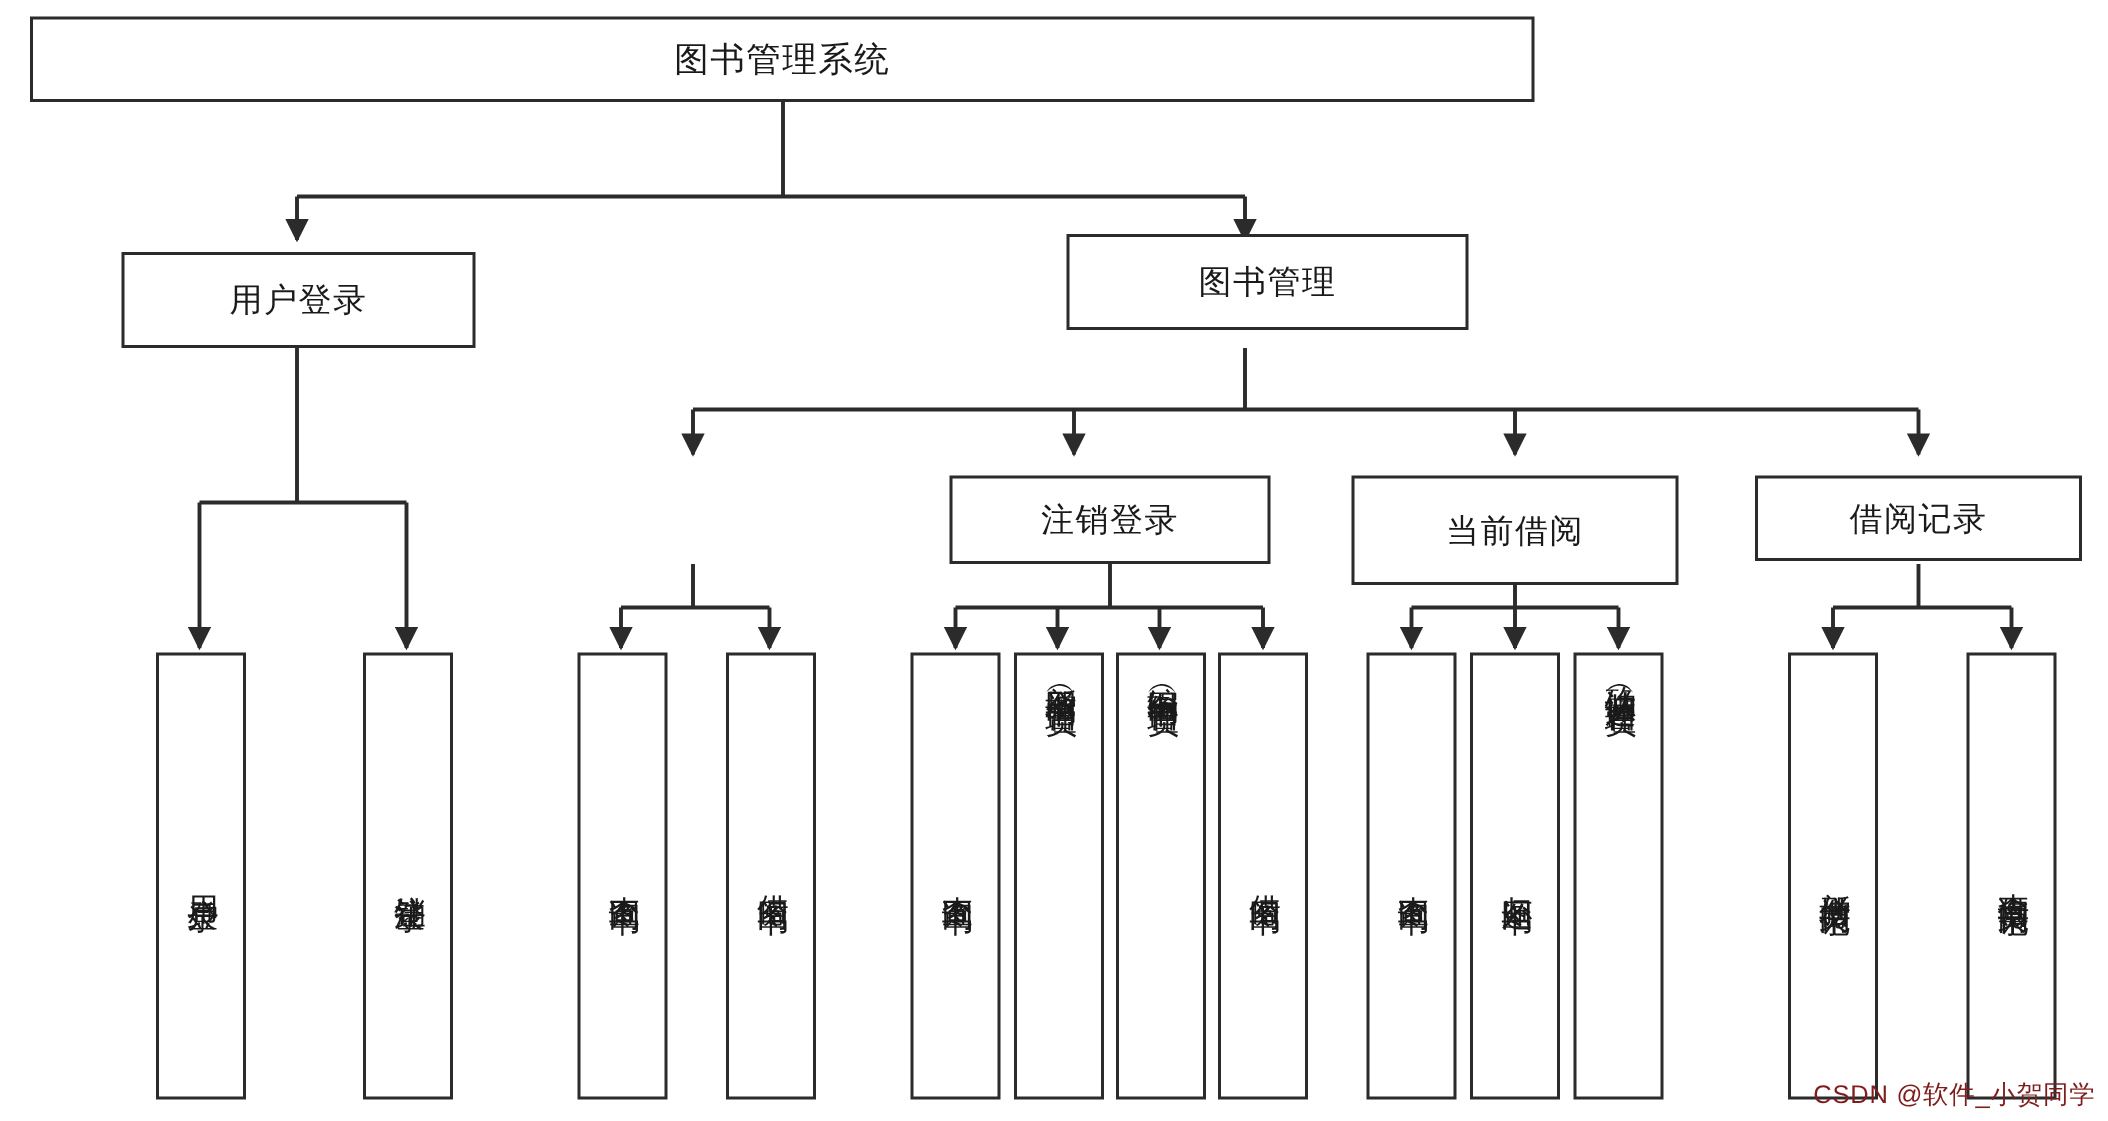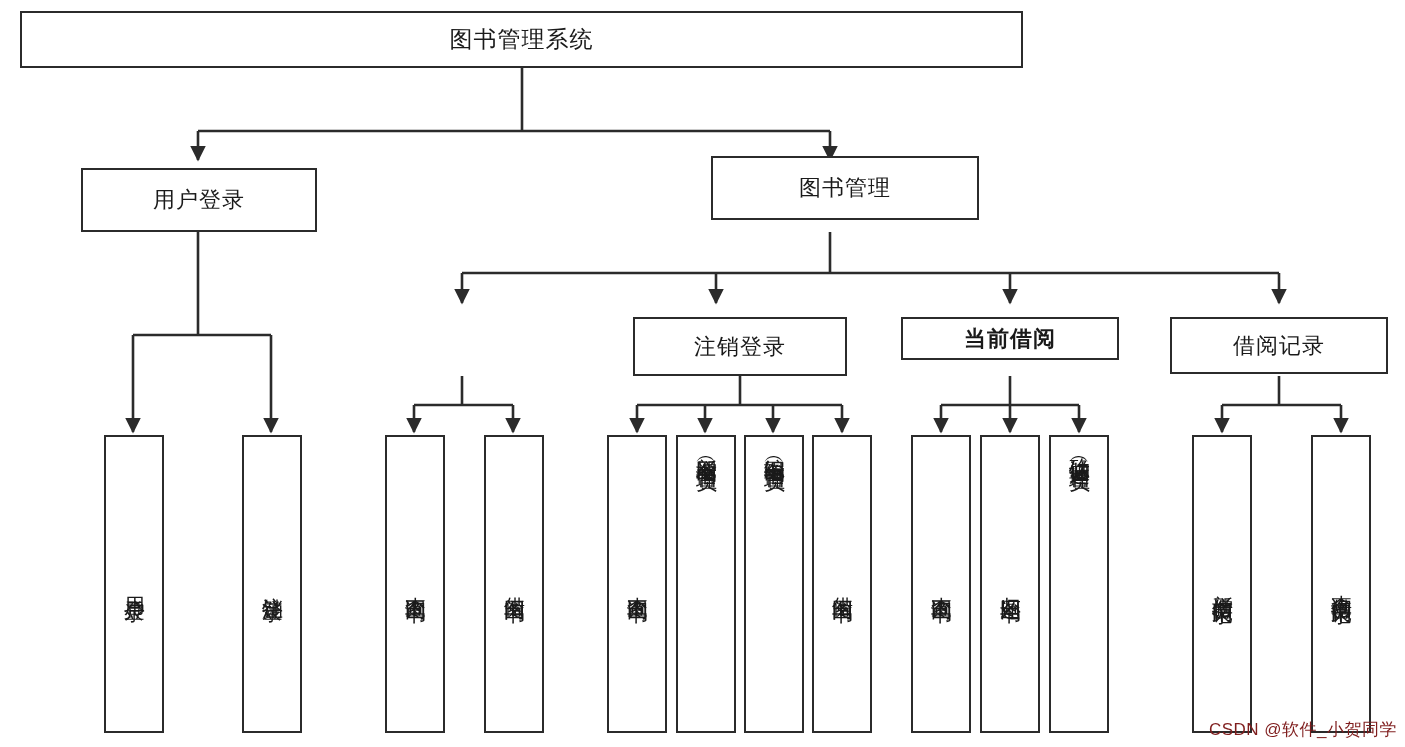--- a/index.html
+++ b/index.html
@@ -115,21 +115,21 @@
   <div class="node h" style="left:81px;top:168px;width:236px;height:64px;">
     <span>用户登录</span>
   </div>
   <div class="node h" style="left:711px;top:156px;width:268px;height:64px;">
     <span>图书管理</span>
   </div>
 
   <div class="node h" style="left:633px;top:317px;width:214px;height:59px;">
     <span>注销登录</span>
   </div>
-  <div class="node h" style="left:901px;top:317px;width:218px;height:43px;font-weight:bold;">
+  <div class="node h" style="left:901px;top:317px;width:218px;height:73px;">
     <span>当前借阅</span>
   </div>
   <div class="node h" style="left:1170px;top:317px;width:218px;height:57px;">
     <span>借阅记录</span>
   </div>
 
   <div class="node v" style="left:104px;top:435px;width:60px;height:298px;">
     <span class="vtxt">用户登录</span>
   </div>
   <div class="node v" style="left:242px;top:435px;width:60px;height:298px;">

